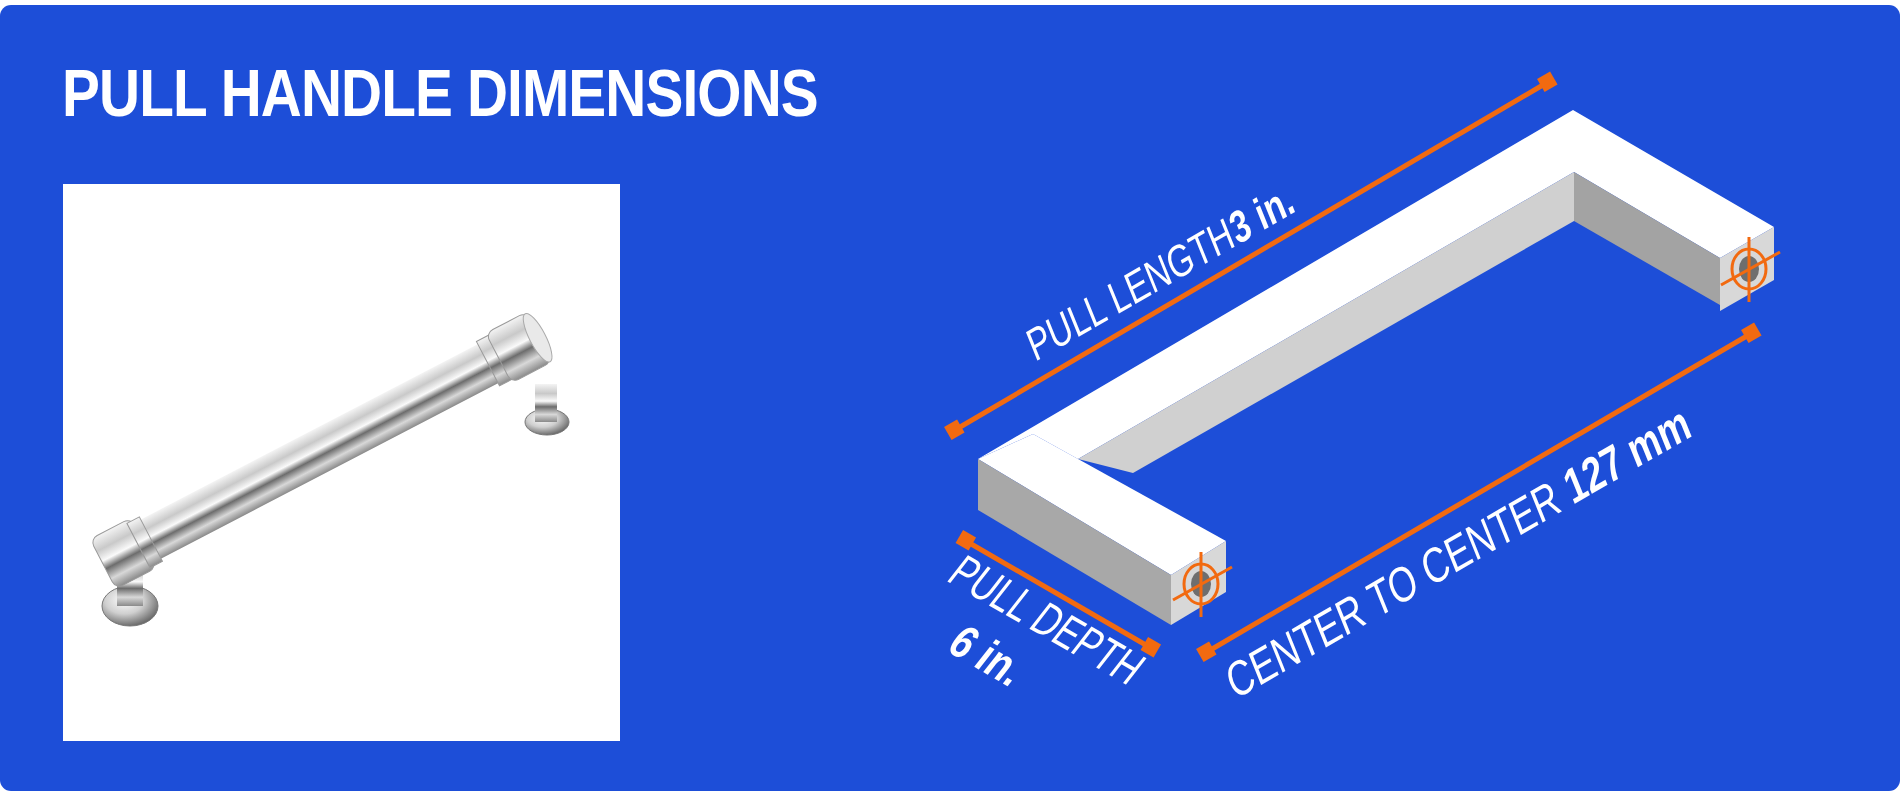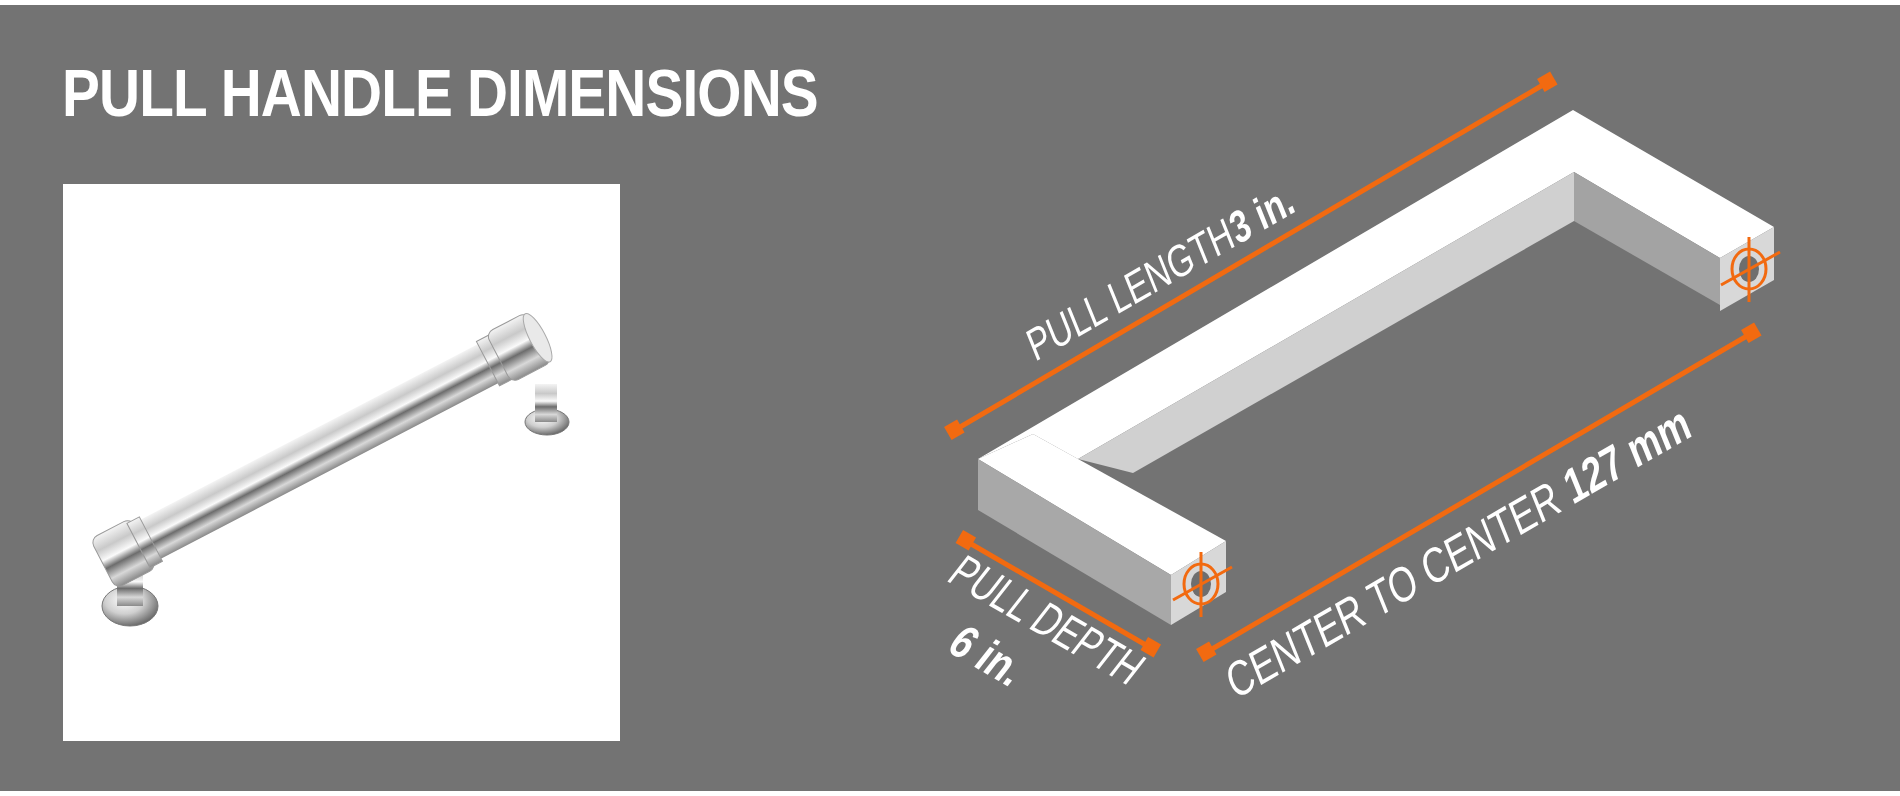--- a/index.html
+++ b/index.html
@@ -1,17 +1,17 @@
 <!DOCTYPE html>
 <html><head>
 <meta charset="utf-8">
 <style>
   html, body { margin:0; padding:0; background:#ffffff; }
   body { width:1900px; height:796px; position:relative; overflow:hidden; font-family:"Liberation Sans", sans-serif; }
-  .canvas { position:absolute; left:0; top:5px; width:1900px; height:786px; background:#737373; }
+  .canvas { position:absolute; left:0; top:5px; width:1900px; height:786px; background:#1d4ed8;border-radius:11px; }
   .title { position:absolute; left:62px; top:55px; margin:0; color:#ffffff; font-family:"Liberation Sans", sans-serif; font-weight:700; font-size:66px; line-height:66px; letter-spacing:-1px; transform:scaleX(0.86); transform-origin:left top; white-space:nowrap; }
   .photo { position:absolute; left:63px; top:179px; width:557px; height:557px; background:#ffffff; }
   .photo svg { position:absolute; left:0; top:0; }
   .diagram { position:absolute; left:0; top:0; }
   .lbl { font-family:"Liberation Sans", sans-serif; fill:#ffffff; font-weight:400; }
   .lbl-b { font-weight:700; }
 </style>
 </head>
 <body>
 

